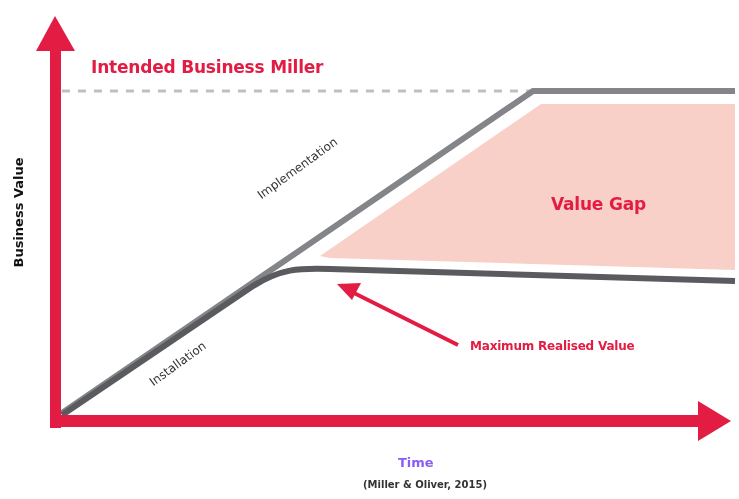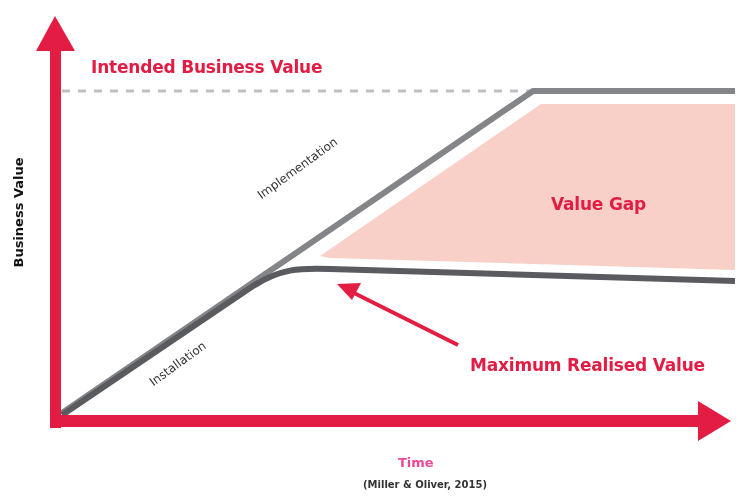--- a/index.html
+++ b/index.html
@@ -3,24 +3,24 @@
   <meta charset="utf-8">
   <style>
     html, body { margin: 0; padding: 0; background: #ffffff; }
     body { width: 739px; height: 499px; position: relative; overflow: hidden;
            font-family: "DejaVu Sans", sans-serif; }
     svg.chart { position: absolute; left: 0; top: 0; }
     .lbl { position: absolute; white-space: nowrap; }
     .red-bold { color: #e31c43; font-weight: bold; }
     .intended { left: 91px; top: 57px; font-size: 17px; letter-spacing: -0.2px; }
     .gap { left: 551px; top: 194px; font-size: 17px; letter-spacing: -0.2px; }
-    .maxval { left: 470px; top: 339px; font-size: 17px; letter-spacing: -0.2px; margin-top: 16px; }
+    .maxval { left: 470px; top: 339px; font-size: 12px; letter-spacing: -0.2px; }
     .ylabel { left: -27px; top: 215px; font-size: 13px; font-weight: bold; color: #111;
               transform: rotate(-90deg); transform-origin: center; width: 90px; text-align: center; }
-    .xlabel { left: 398px; top: 455px; font-size: 13px; font-weight: bold; color: #ec4899; }
+    .xlabel { left: 398px; top: 455px; font-size: 13px; font-weight: bold; color: #8b5cf6; }
     .source { left: 363px; top: 479px; font-size: 10px; color: #333; font-weight: bold; }
     .impl { left: 263px; top: 188px; font-size: 12px; color: #333;
             transform: rotate(-36deg); transform-origin: left bottom; }
     .inst { left: 155px; top: 375px; font-size: 12px; color: #333;
             transform: rotate(-36deg); transform-origin: left bottom; }
   </style>
 </head>
 <body>
 
 <svg class="chart" width="739" height="499" viewBox="0 0 739 499">
@@ -36,20 +36,20 @@
   <rect x="50" y="48" width="11" height="380" fill="#e31c43"></rect>
   <polygon points="55,16 36,51 75,51" fill="#e31c43"></polygon>
 
   <rect x="50" y="415" width="650" height="12" fill="#e31c43"></rect>
   <polygon points="698,401 731,421 698,441" fill="#e31c43"></polygon>
 
   <line x1="458" y1="345" x2="350" y2="291" stroke="#e31c43" stroke-width="4"></line>
   <polygon points="337,284 361,283 352,300" fill="#e31c43"></polygon>
 </svg>
 
-<div class="lbl red-bold intended">Intended Business Value</div>
+<div class="lbl red-bold intended">Intended Business Miller</div>
 <div class="lbl red-bold gap">Value Gap</div>
 <div class="lbl red-bold maxval">Maximum Realised Value</div>
 <div class="lbl impl">Implementation</div>
 <div class="lbl inst">Installation</div>
 <div class="lbl ylabel">Business Value</div>
 <div class="lbl xlabel">Time</div>
 <div class="lbl source">(Miller &amp; Oliver, 2015)</div>
 
 </body></html>

